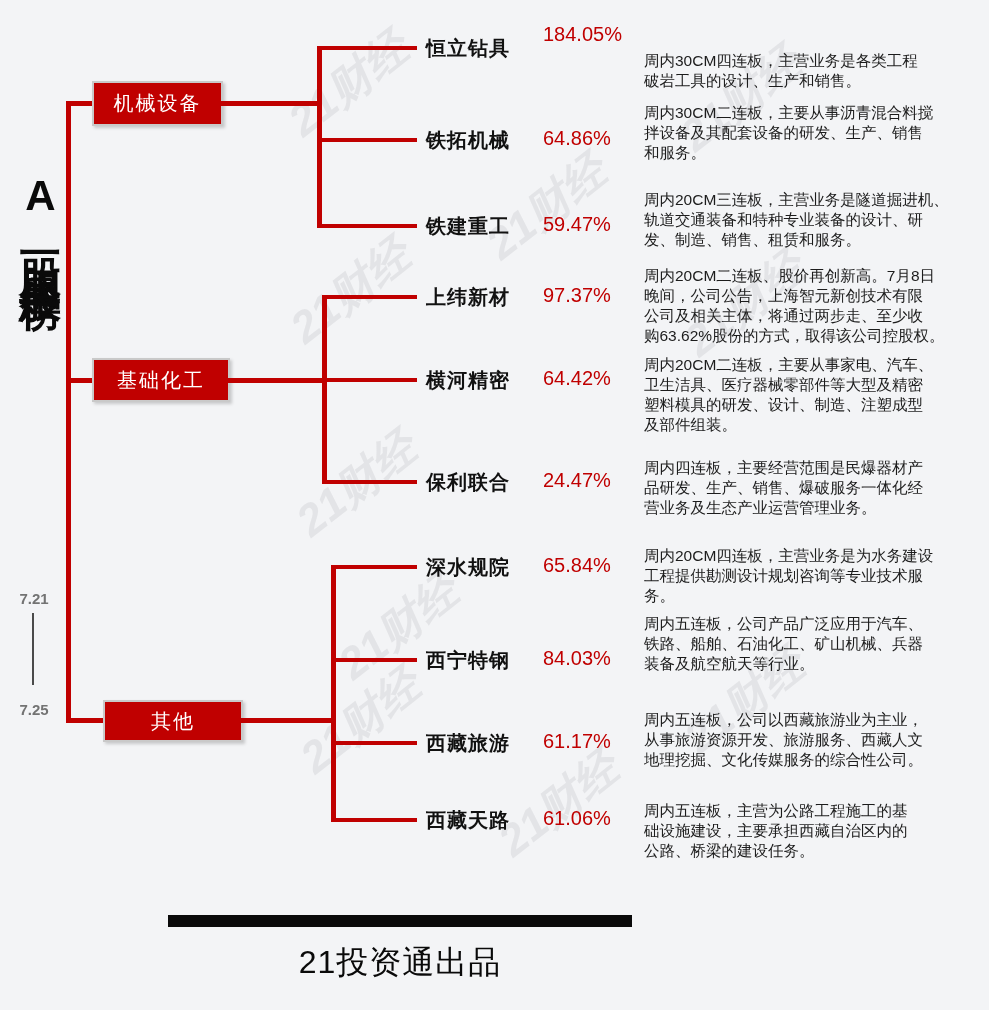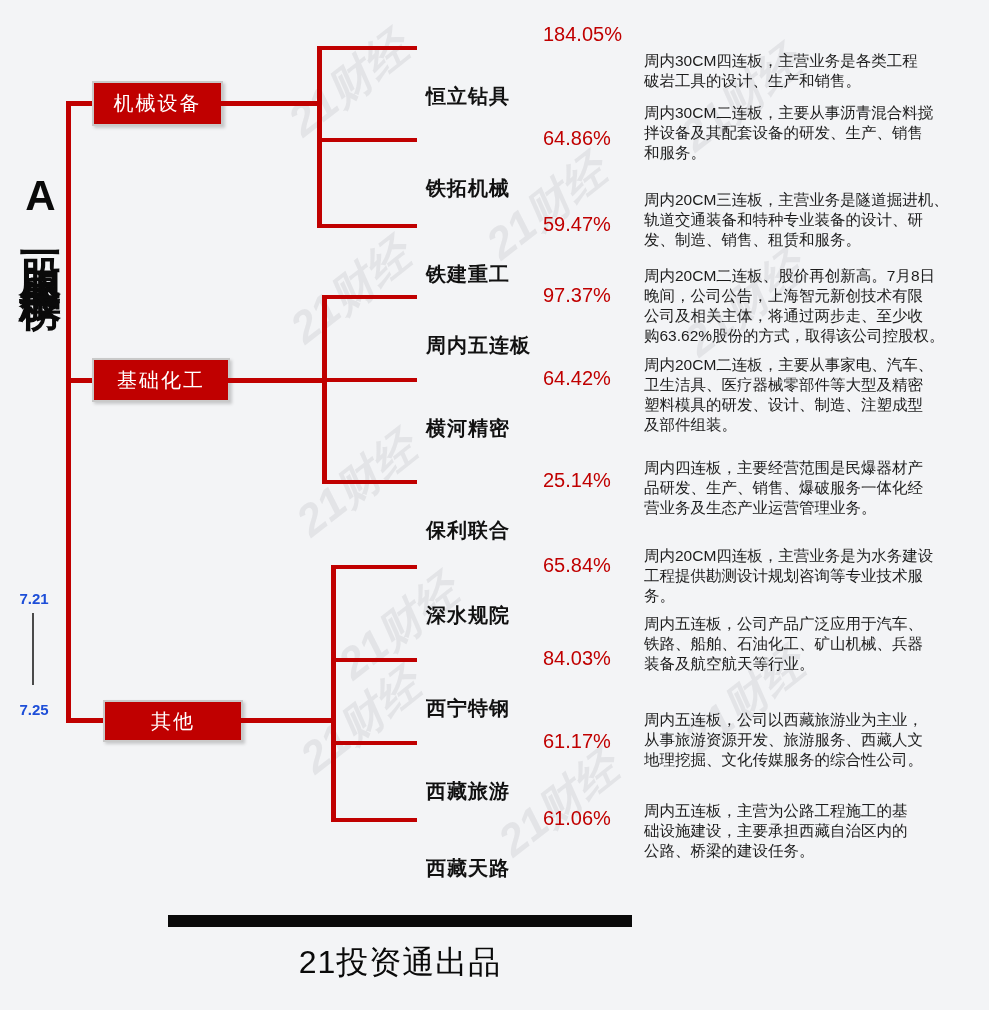--- a/index.html
+++ b/index.html
@@ -33,21 +33,21 @@
     font-size:42px;
     line-height:52px;
     font-weight:bold;
     color:#0a0a0a;
     letter-spacing:6px;
   }
   .date-label{
     position:absolute;
     font-size:15px;
     font-weight:bold;
-    color:#1d4ed8;
+    color:#737373;
     width:48px;
     text-align:center;
     left:10px;
   }
   .date-line{
     position:absolute;
     left:32px;
     width:2px;height:72px;
     background:#4a4a4a;
   }
@@ -67,21 +67,20 @@
   }
   .stock-name{
     position:absolute;
     left:426px;
     width:120px;
     font-size:20px;
     font-weight:bold;
     color:#111111;
     white-space:nowrap;
     letter-spacing:1px;
-    margin-top:48px;
   }
   .stock-pct{
     position:absolute;
     left:543px;
     width:110px;
     font-size:20px;
     color:#c00000;
     white-space:nowrap;
   }
   .stock-desc{
@@ -169,36 +168,36 @@
   <div class="stock-desc" style="top:103px;">周内30CM二连板，主要从事沥青混合料搅
 拌设备及其配套设备的研发、生产、销售
 和服务。</div>
 
   <div class="stock-name" style="top:213px;">铁建重工</div>
   <div class="stock-pct" style="top:213px;">59.47%</div>
   <div class="stock-desc" style="top:190px;">周内20CM三连板，主营业务是隧道掘进机、
 轨道交通装备和特种专业装备的设计、研
 发、制造、销售、租赁和服务。</div>
 
-  <div class="stock-name" style="top:284px;">周内五连板</div>
+  <div class="stock-name" style="top:284px;">上纬新材</div>
   <div class="stock-pct" style="top:284px;">97.37%</div>
   <div class="stock-desc" style="top:266px;">周内20CM二连板、股价再创新高。7月8日
 晚间，公司公告，上海智元新创技术有限
 公司及相关主体，将通过两步走、至少收
 购63.62%股份的方式，取得该公司控股权。</div>
 
   <div class="stock-name" style="top:367px;">横河精密</div>
   <div class="stock-pct" style="top:367px;">64.42%</div>
   <div class="stock-desc" style="top:355px;">周内20CM二连板，主要从事家电、汽车、
 卫生洁具、医疗器械零部件等大型及精密
 塑料模具的研发、设计、制造、注塑成型
 及部件组装。</div>
 
   <div class="stock-name" style="top:469px;">保利联合</div>
-  <div class="stock-pct" style="top:469px;">25.14%</div>
+  <div class="stock-pct" style="top:469px;">24.47%</div>
   <div class="stock-desc" style="top:458px;">周内四连板，主要经营范围是民爆器材产
 品研发、生产、销售、爆破服务一体化经
 营业务及生态产业运营管理业务。</div>
 
   <div class="stock-name" style="top:554px;">深水规院</div>
   <div class="stock-pct" style="top:554px;">65.84%</div>
   <div class="stock-desc" style="top:546px;">周内20CM四连板，主营业务是为水务建设
 工程提供勘测设计规划咨询等专业技术服
 务。</div>
 

